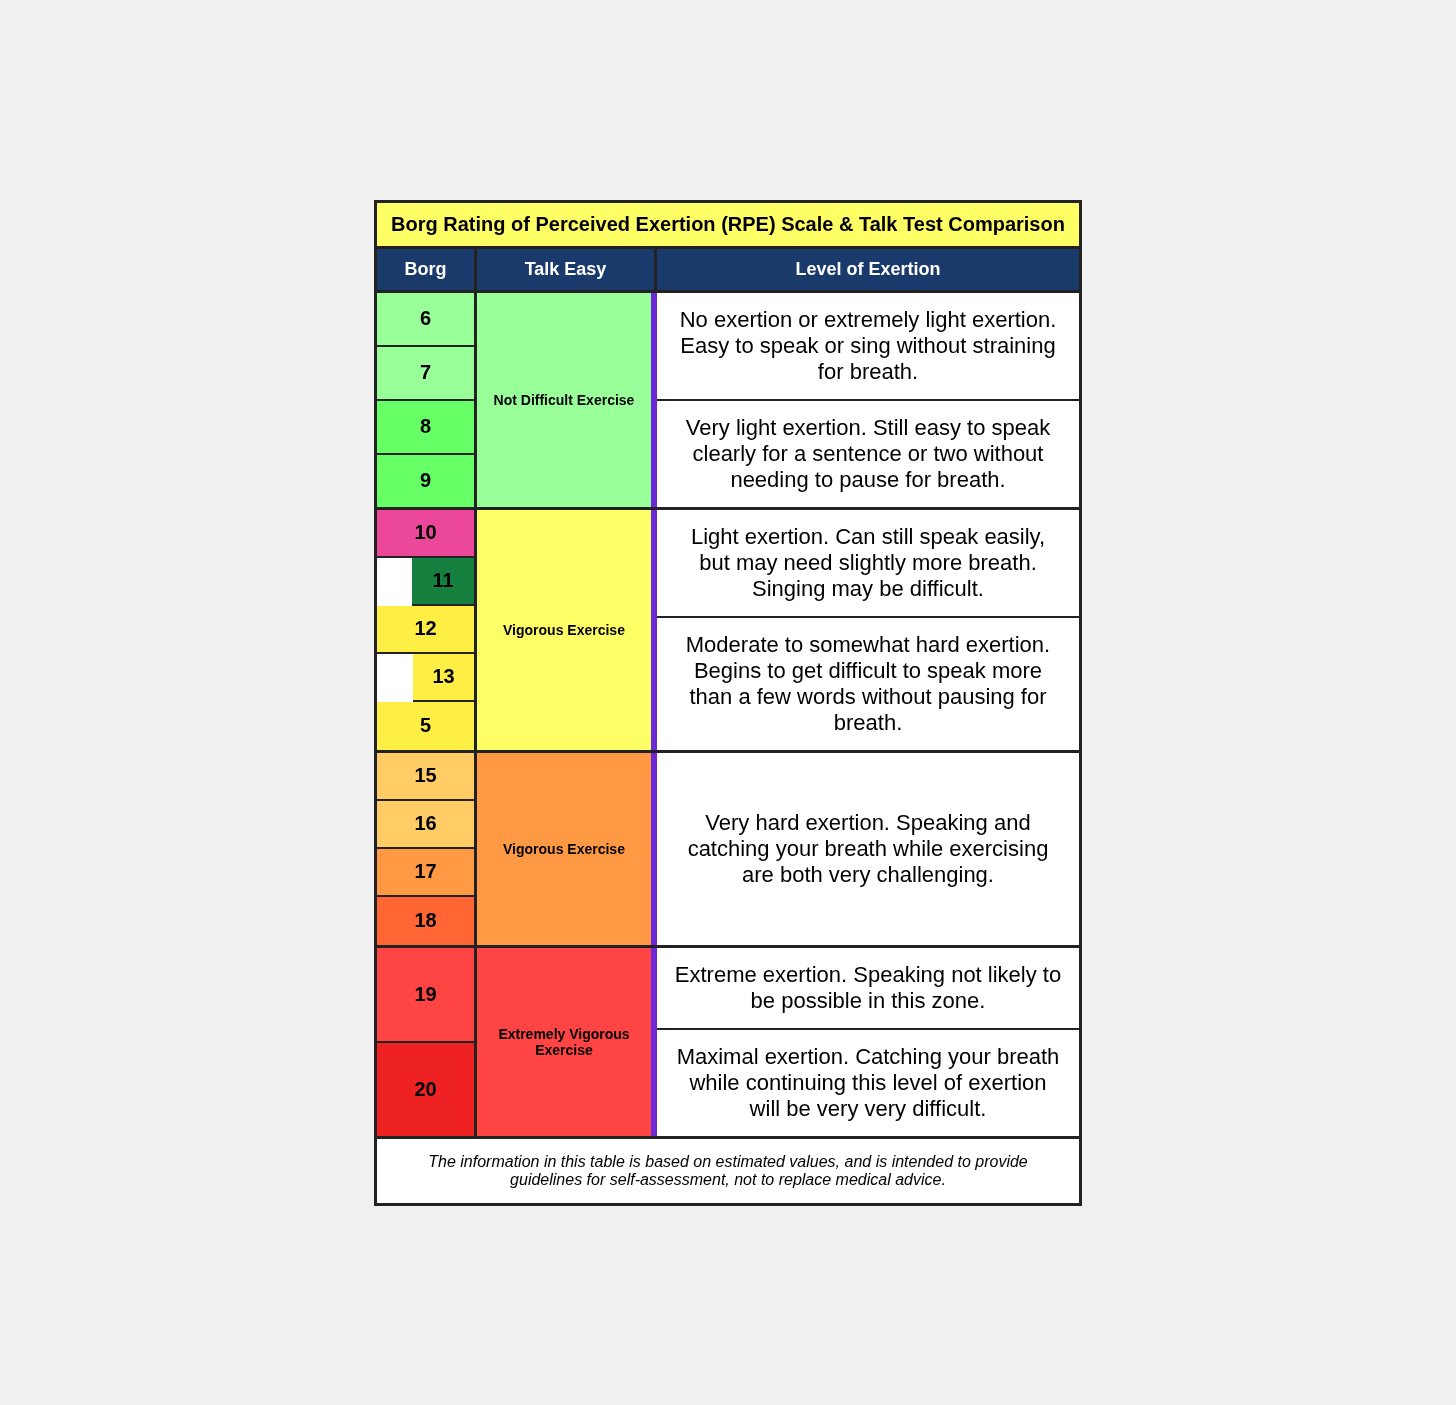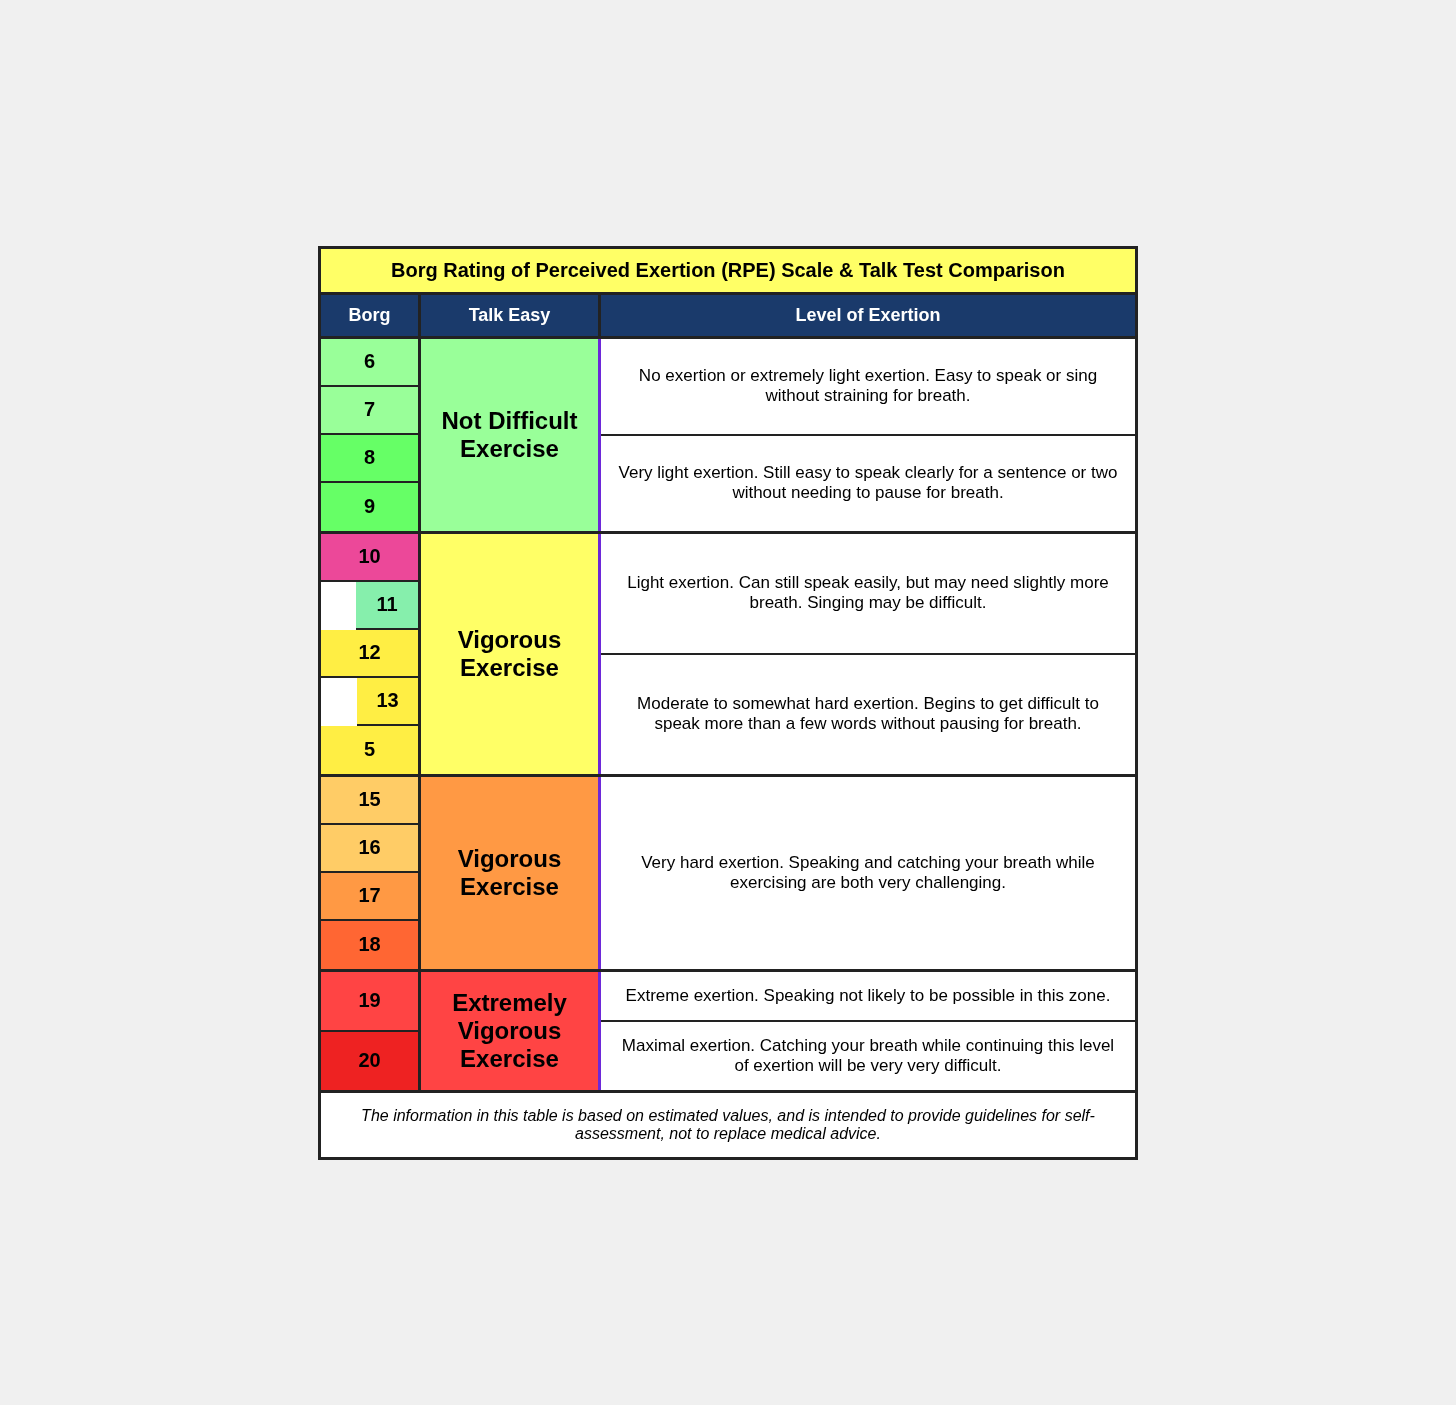--- a/index.html
+++ b/index.html
@@ -12,21 +12,21 @@
       background: #f0f0f0;
       display: flex;
       justify-content: center;
       align-items: center;
       min-height: 100vh;
       font-family: Arial, sans-serif;
     }
 
     .table-container {
       border: 3px solid #222;
-      width: 820px;
+      width: 708px;
       background: white;
     }
 
     .title-row {
       background: #ffff66;
       text-align: center;
       font-weight: bold;
       font-size: 20px;
       padding: 10px 8px;
       border-bottom: 3px solid #222;
@@ -79,36 +79,36 @@
     .borg-cell:last-child {
       border-bottom: none;
     }
 
     .talk-cell {
       display: flex;
       align-items: center;
       justify-content: center;
       text-align: center;
       font-weight: bold;
-      font-size: 24px;
-      border-right: 3px solid #6d28d9;
+      font-size: 14px;
+      border-right: 6px solid #6d28d9;
       padding: 8px;
     }
 
     .exertion-col {
       display: flex;
       flex-direction: column;
     }
 
     .exertion-cell {
       display: flex;
       align-items: center;
       justify-content: center;
       text-align: center;
-      font-size: 17px;
+      font-size: 22px;
       padding: 14px 16px;
       flex: 1;
       border-bottom: 2px solid #222;
     }
 
     .exertion-cell:last-child {
       border-bottom: none;
     }
 
     .section-green .talk-cell { background-color: #99ff99; }
@@ -152,21 +152,21 @@
         </div>
         <div class="talk-cell" style="background-color: rgb(153, 255, 153);">Not Difficult Exercise</div>
         <div class="exertion-col">
           <div class="exertion-cell">No exertion or extremely light exertion. Easy to speak or sing without straining for breath.</div>
           <div class="exertion-cell">Very light exertion. Still easy to speak clearly for a sentence or two without needing to pause for breath.</div>
         </div>
       </div>
       <div class="section section-yellow">
         <div class="borg-col">
           <div class="borg-cell" style="background-color: #ec4899;">10</div>
-          <div class="borg-cell" style="background-color: #86efac; margin-left: 35px;">11</div>
+          <div class="borg-cell" style="background-color: #15803d; margin-left: 35px;">11</div>
           <div class="borg-cell" style="background-color: rgb(255, 238, 68);">12</div>
           <div class="borg-cell" style="background-color: rgb(255, 238, 68); margin-left: 36px;">13</div>
           <div class="borg-cell" style="background-color: rgb(255, 238, 68);">5</div>
         </div>
         <div class="talk-cell" style="background-color: rgb(255, 255, 102);">Vigorous Exercise</div>
         <div class="exertion-col">
           <div class="exertion-cell">Light exertion. Can still speak easily, but may need slightly more breath. Singing may be difficult.</div>
           <div class="exertion-cell">Moderate to somewhat hard exertion. Begins to get difficult to speak more than a few words without pausing for breath.</div>
         </div>
       </div>

